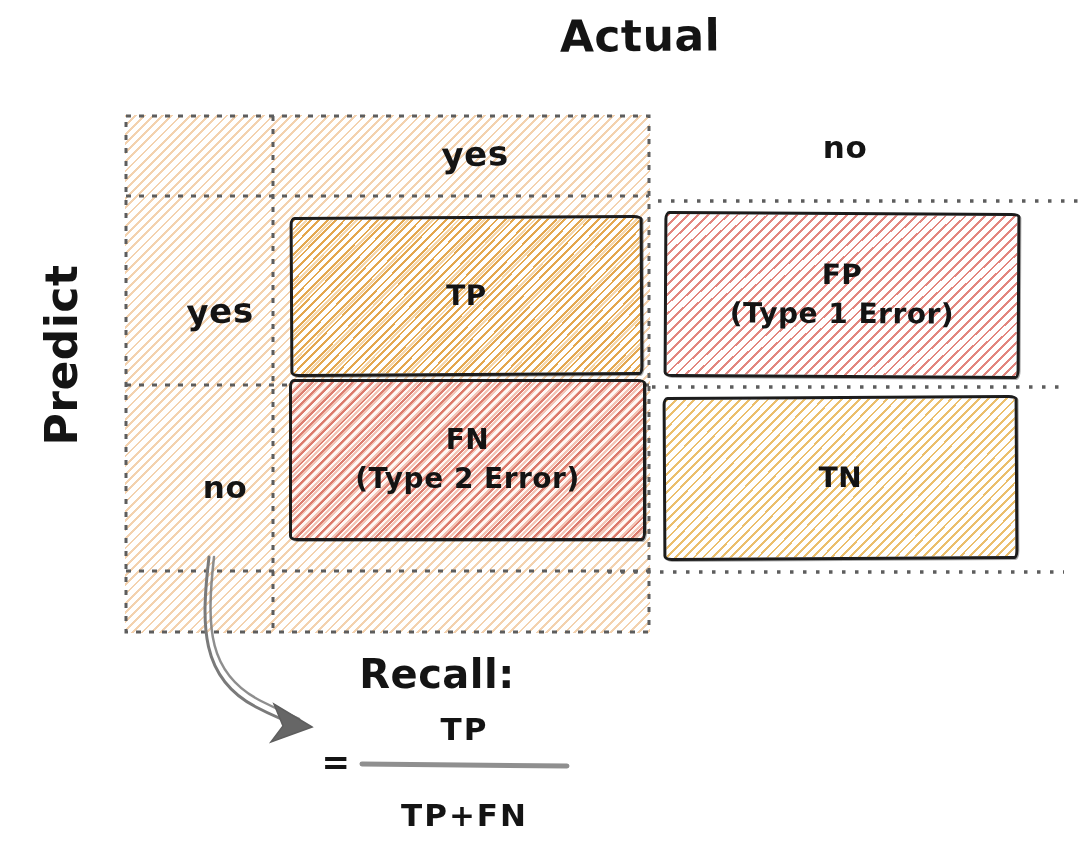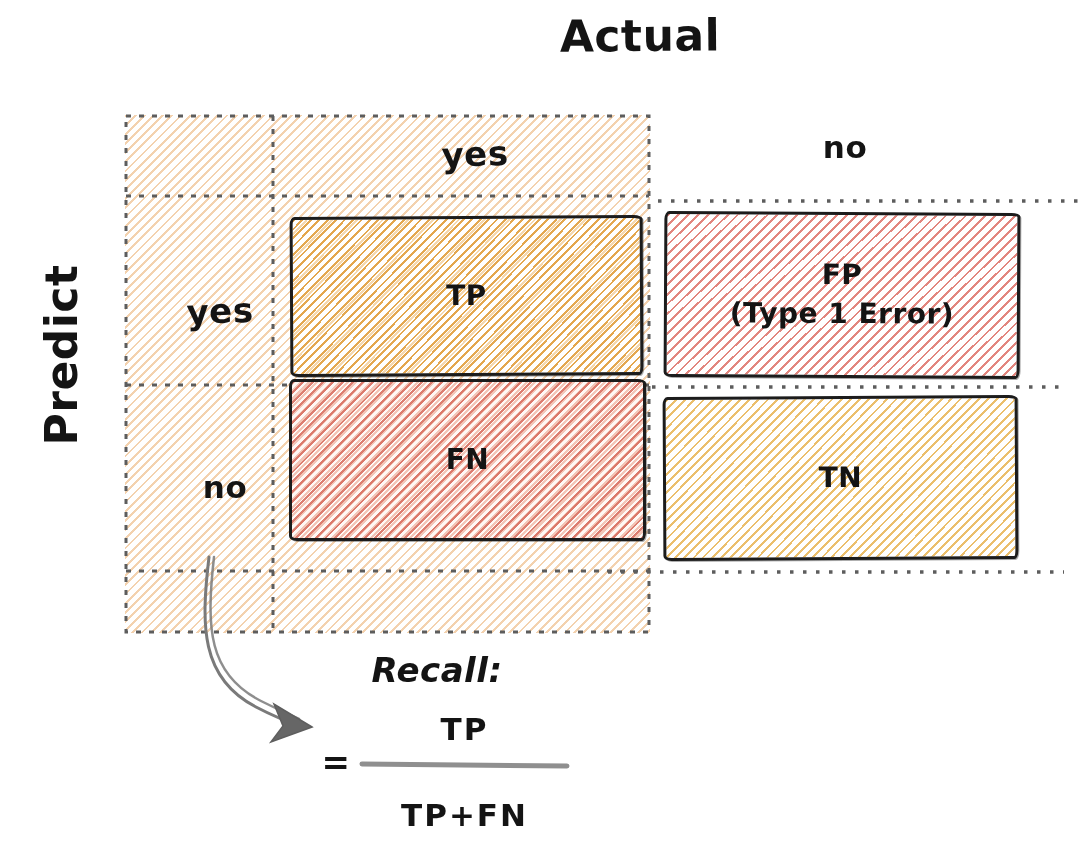--- a/index.html
+++ b/index.html
@@ -69,21 +69,21 @@
       repeating-linear-gradient(135deg, rgba(217,113,99,0.9) 0 2px, rgba(255,255,255,0) 2px 7px),
       repeating-linear-gradient(135deg, rgba(240,185,168,0.8) 0 2.5px, rgba(255,255,255,0) 2.5px 5.5px);
   }
   .box-tn {
     left: 663px; top: 396px; width: 349px; height: 158px;
     transform: rotate(-0.3deg);
     background-image:
       repeating-linear-gradient(135deg, rgba(233,184,92,0.9) 0 2px, rgba(255,255,255,0) 2px 6.5px);
   }
 
-  .recall      { left: 332px; top: 652px; width: 210px; font-size: 34px; font-style: italic; }
+  .recall      { left: 332px; top: 652px; width: 210px; font-size: 40px; }
   .equals      { left: 316px; top: 744px; width: 40px;  font-size: 34px; }
   .numerator   { left: 362px; top: 712px; width: 205px; font-size: 31px; letter-spacing: 2px; }
   .denominator { left: 362px; top: 798px; width: 205px; font-size: 31px; letter-spacing: 2px; }
 </style>
 </head>
 <body>
 
 <div class="canvas">
 
   <div class="abs txt title">Actual</div>
@@ -121,20 +121,21 @@
     <div class="txt">TP</div>
   </div>
 
   <div class="abs box box-fp">
     <div class="txt">FP</div>
     <div class="txt sub">(Type 1 Error)</div>
   </div>
 
   <div class="abs box box-fn">
     <div class="txt">FN</div>
+    <div class="txt sub">(Type 2 Error)</div>
   </div>
 
   <div class="abs box box-tn">
     <div class="txt">TN</div>
   </div>
 
   <div class="abs txt recall">Recall:</div>
   <div class="abs txt equals">=</div>
   <div class="abs txt numerator">TP</div>
   <div class="abs txt denominator">TP+FN</div>

